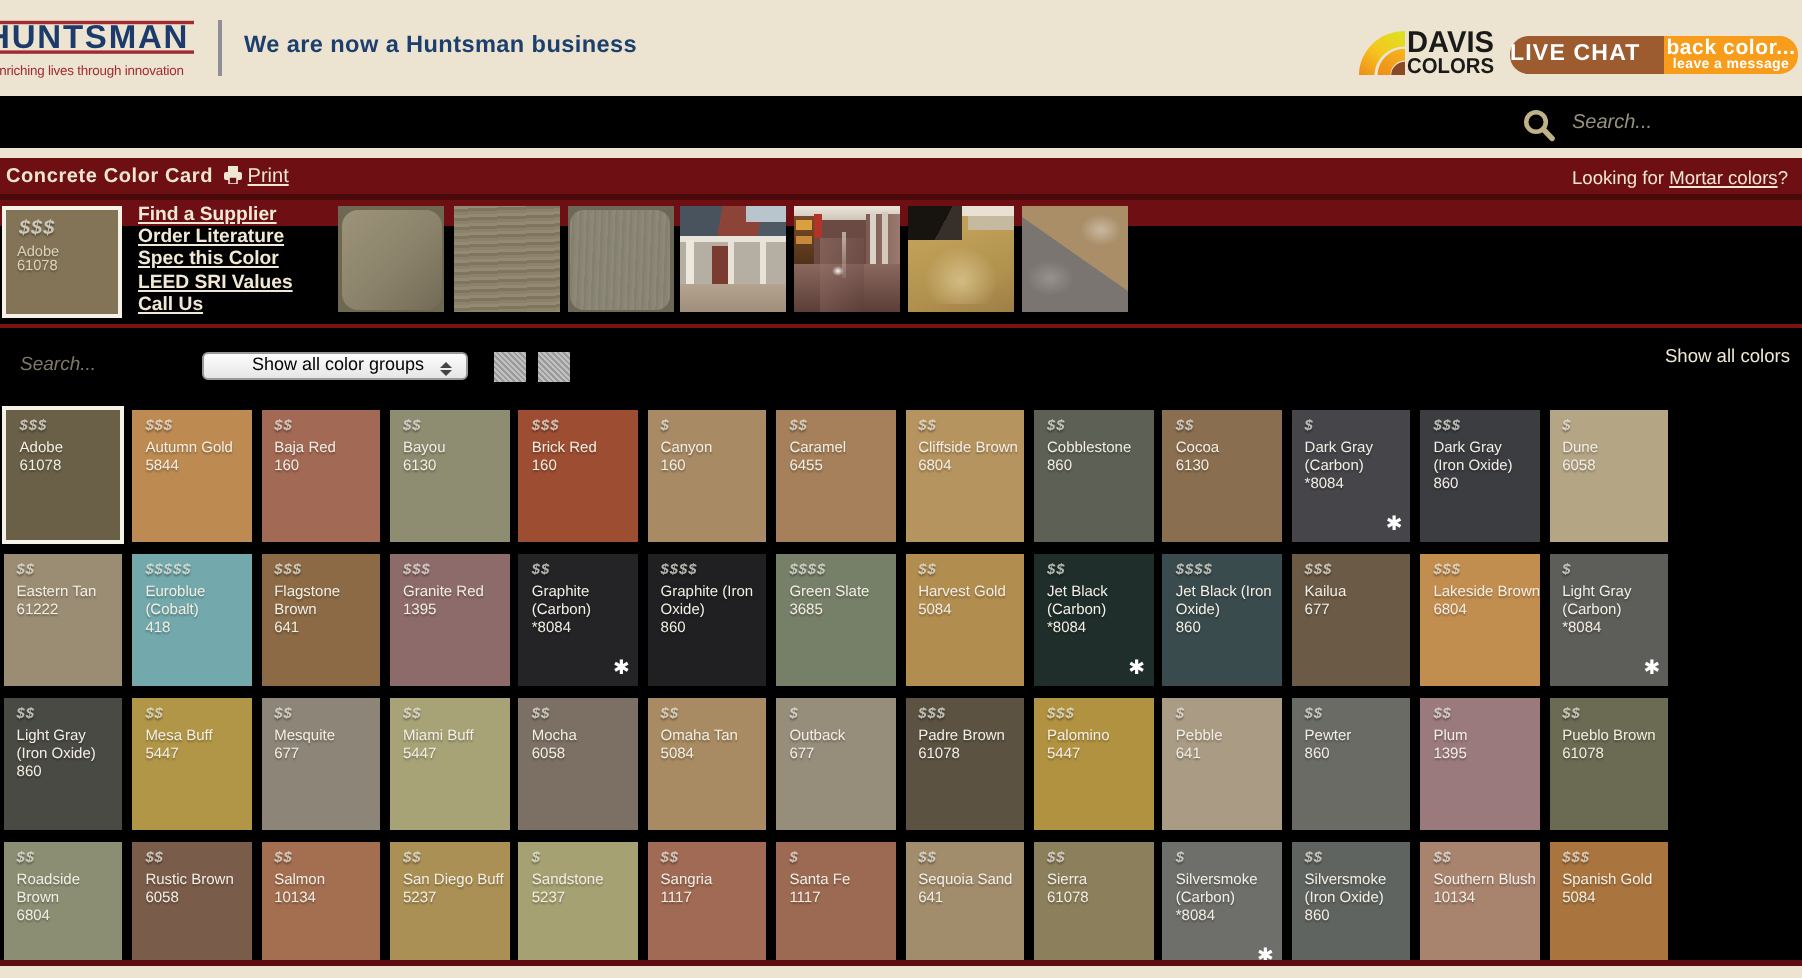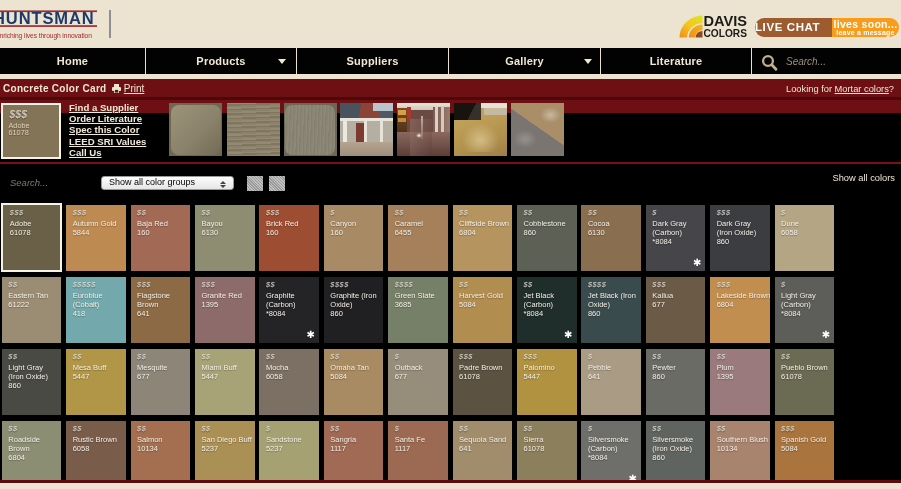--- a/index.html
+++ b/index.html
@@ -24,21 +24,21 @@
 .mprint{position:absolute;left:112px;top:4px;font-size:10px;font-weight:normal}
 .mlook{position:absolute;right:7px;top:4.5px;font-size:9.3px}
 .redline1{position:absolute;left:0;top:97px;width:901px;height:2.5px;background:#4a090b}
 .adobebox{position:absolute;left:1px;top:102.5px;width:60px;height:56px;border:2px solid #f5f2e8;background:#847457;color:#ddd4ba}
 .adobebox .pr{margin:4.5px 0 0 6.5px;font-size:10px}
 .adobebox .nm{margin:1.5px 0 0 5.5px;font-size:7.3px;line-height:7.7px;color:#ddd4ba}
 .links{position:absolute;left:69px;top:101.8px;font-size:9.6px;font-weight:bold;line-height:11.35px;color:#f1e9d6;text-decoration:underline}
 .thumb{position:absolute;top:103px;width:53px;height:53px}
 .redline2{position:absolute;left:0;top:161.5px;width:901px;height:2.5px;background:#7a1113}
 .s2{position:absolute;left:10px;top:177px;font-size:9.5px;font-style:italic;color:#7d7868}
-.dd{position:absolute;left:101px;top:176px;width:133px;height:13.5px;background:linear-gradient(#fdfdfd,#e6e6e6);border:1px solid #999;border-radius:3px;font-size:9px;color:#000;line-height:11.5px;padding-left:7px}
+.dd{position:absolute;left:101px;top:176px;width:133px;height:13.5px;background:linear-gradient(#fdfdfd,#e6e6e6);border:1px solid #999;border-radius:3px;font-size:9px;color:#000;line-height:11.5px;padding-left:24px}
 .dd .au{position:absolute;right:7px;top:3.5px;width:0;height:0;border-left:3px solid transparent;border-right:3px solid transparent;border-bottom:3.5px solid #444}
 .dd .ad{position:absolute;right:7px;top:8px;width:0;height:0;border-left:3px solid transparent;border-right:3px solid transparent;border-top:3.5px solid #444}
 .btn{position:absolute;top:175.5px;width:16px;height:15px;background:repeating-linear-gradient(45deg,#c0c0c0 0 1px,#9a9a9a 1px 2px),repeating-linear-gradient(-45deg,rgba(180,180,180,0.5) 0 1px,rgba(150,150,150,0.5) 1px 2px),#ababab}
 .showall{position:absolute;right:6px;top:173px;font-size:9.3px;color:#efe7d3;}
 .sw{position:absolute;width:59.5px;height:66px;color:#f3efe5}
 .sw.sel{border:2px solid #f5f2e8;width:61px;height:68.5px}
 .pr{font-size:7.4px;font-weight:bold;font-style:italic;color:rgba(240,238,228,0.72);margin:3.4px 0 0 6.5px;letter-spacing:0.5px;text-shadow:0 1px 1px rgba(0,0,0,0.35)}
 .nm{font-size:7.5px;line-height:8.9px;margin:2.4px 0 0 6.5px;white-space:nowrap;text-shadow:0 1px 1px rgba(0,0,0,0.3)}
 .st{position:absolute;right:4px;bottom:3px;font-size:10px;color:#fff}
 .botline{position:absolute;left:0;top:480px;width:901px;height:2.5px;background:#5c0c0e}
@@ -46,20 +46,21 @@
 </style></head><body>
 <div id="page">
   <div class="topbar">
     <svg class="hlogo" width="106" height="42" viewBox="0 0 106 42">
       <rect x="0" y="10.4" width="104" height="1.7" fill="#a02b32"></rect>
       <text x="0" y="24" font-family="Liberation Sans,sans-serif" font-size="16.5" font-weight="bold" letter-spacing="0.9" fill="#1c3a6b">HUNTSMAN</text>
       <rect x="0" y="25.2" width="104" height="1.7" fill="#a02b32"></rect>
       <text x="3" y="37.5" font-family="Liberation Sans,sans-serif" font-size="6.7" letter-spacing="-0.1" fill="#a02b32">enriching lives through innovation</text>
     </svg>
     <div class="vdiv"></div>
+    <div class="wearenow">We are now a Huntsman business</div>
     <svg width="70" height="24" style="position:absolute;left:679px;top:14px" viewBox="0 0 70 24">
       <defs>
           <linearGradient id="oarc" x1="0" y1="1" x2="0.85" y2="0">
         <stop offset="0" stop-color="#ee8c1a"></stop>
             <stop offset="0.5" stop-color="#f6c51d"></stop>
             <stop offset="1" stop-color="#dfe021"></stop>
           </linearGradient>
       <linearGradient id="marc" x1="0" y1="1" x2="0.8" y2="0">
         <stop offset="0" stop-color="#ee8c1a"></stop>
             <stop offset="1" stop-color="#f5b31d"></stop>
@@ -67,31 +68,24 @@
         </defs>
       <path d="M0.5 23.5 A23 22 0 0 1 23.5 1.5 L23.5 9.2 A15.3 14.6 0 0 0 8.2 23.5 Z" fill="url(#oarc)"></path>
       <path d="M9.8 23.5 A13.7 13.1 0 0 1 23.5 10.4 L23.5 16.3 A7.2 6.9 0 0 0 16.3 23.5 Z" fill="url(#marc)"></path>
       <path d="M16.6 23.5 A6.9 6.6 0 0 1 23.5 16.9 L23.5 23.5 Z" fill="#8a4a26"></path>
       <text x="24.5" y="12" font-family="Liberation Sans,sans-serif" font-size="15" font-weight="bold" fill="#1a1a18" textLength="43.5" lengthAdjust="spacingAndGlyphs">DAVIS</text>
       <text x="24.5" y="22.5" font-family="Liberation Sans,sans-serif" font-size="10.8" font-weight="bold" fill="#1a1a18" textLength="43.5" lengthAdjust="spacingAndGlyphs">COLORS</text>
     </svg>
     <div class="lc">
       <div class="lcbrown">LIVE CHAT</div>
       <div class="lcor">
-          <div class="b1">lives soon...</div>
+          <div class="b1">back color...</div>
           <div class="b2">leave a message</div>
         </div>
     </div>
-  </div>
-  <div class="nav">
-    <div class="ncell" style="left:0;width:146px">Home</div>
-    <div class="ncell" style="left:146px;width:151px">Products<span class="arr" style="left:131.5px"></span></div>
-    <div class="ncell" style="left:297px;width:152px">Suppliers</div>
-    <div class="ncell" style="left:449px;width:152px">Gallery<span class="arr" style="left:134.5px"></span></div>
-    <div class="ncell" style="left:601px;width:151px">Literature</div>
   </div>
   <svg class="mag" width="18" height="18" viewBox="0 0 18 18">
       <circle cx="7" cy="7" r="4.9" fill="none" stroke="#bfb188" stroke-width="2.3"></circle>
       <line x1="10.8" y1="10.8" x2="15" y2="15.2" stroke="#bfb188" stroke-width="2.8" stroke-linecap="round"></line>
     </svg>
   <div class="srchtxt">Search...</div>
   <div class="creamstrip"></div>
   <div class="mbar">
     <div class="mtitle">Concrete Color Card</div>
     <div class="mprint"><svg width="9" height="9" viewBox="0 0 9 9" style="vertical-align:-1px">

